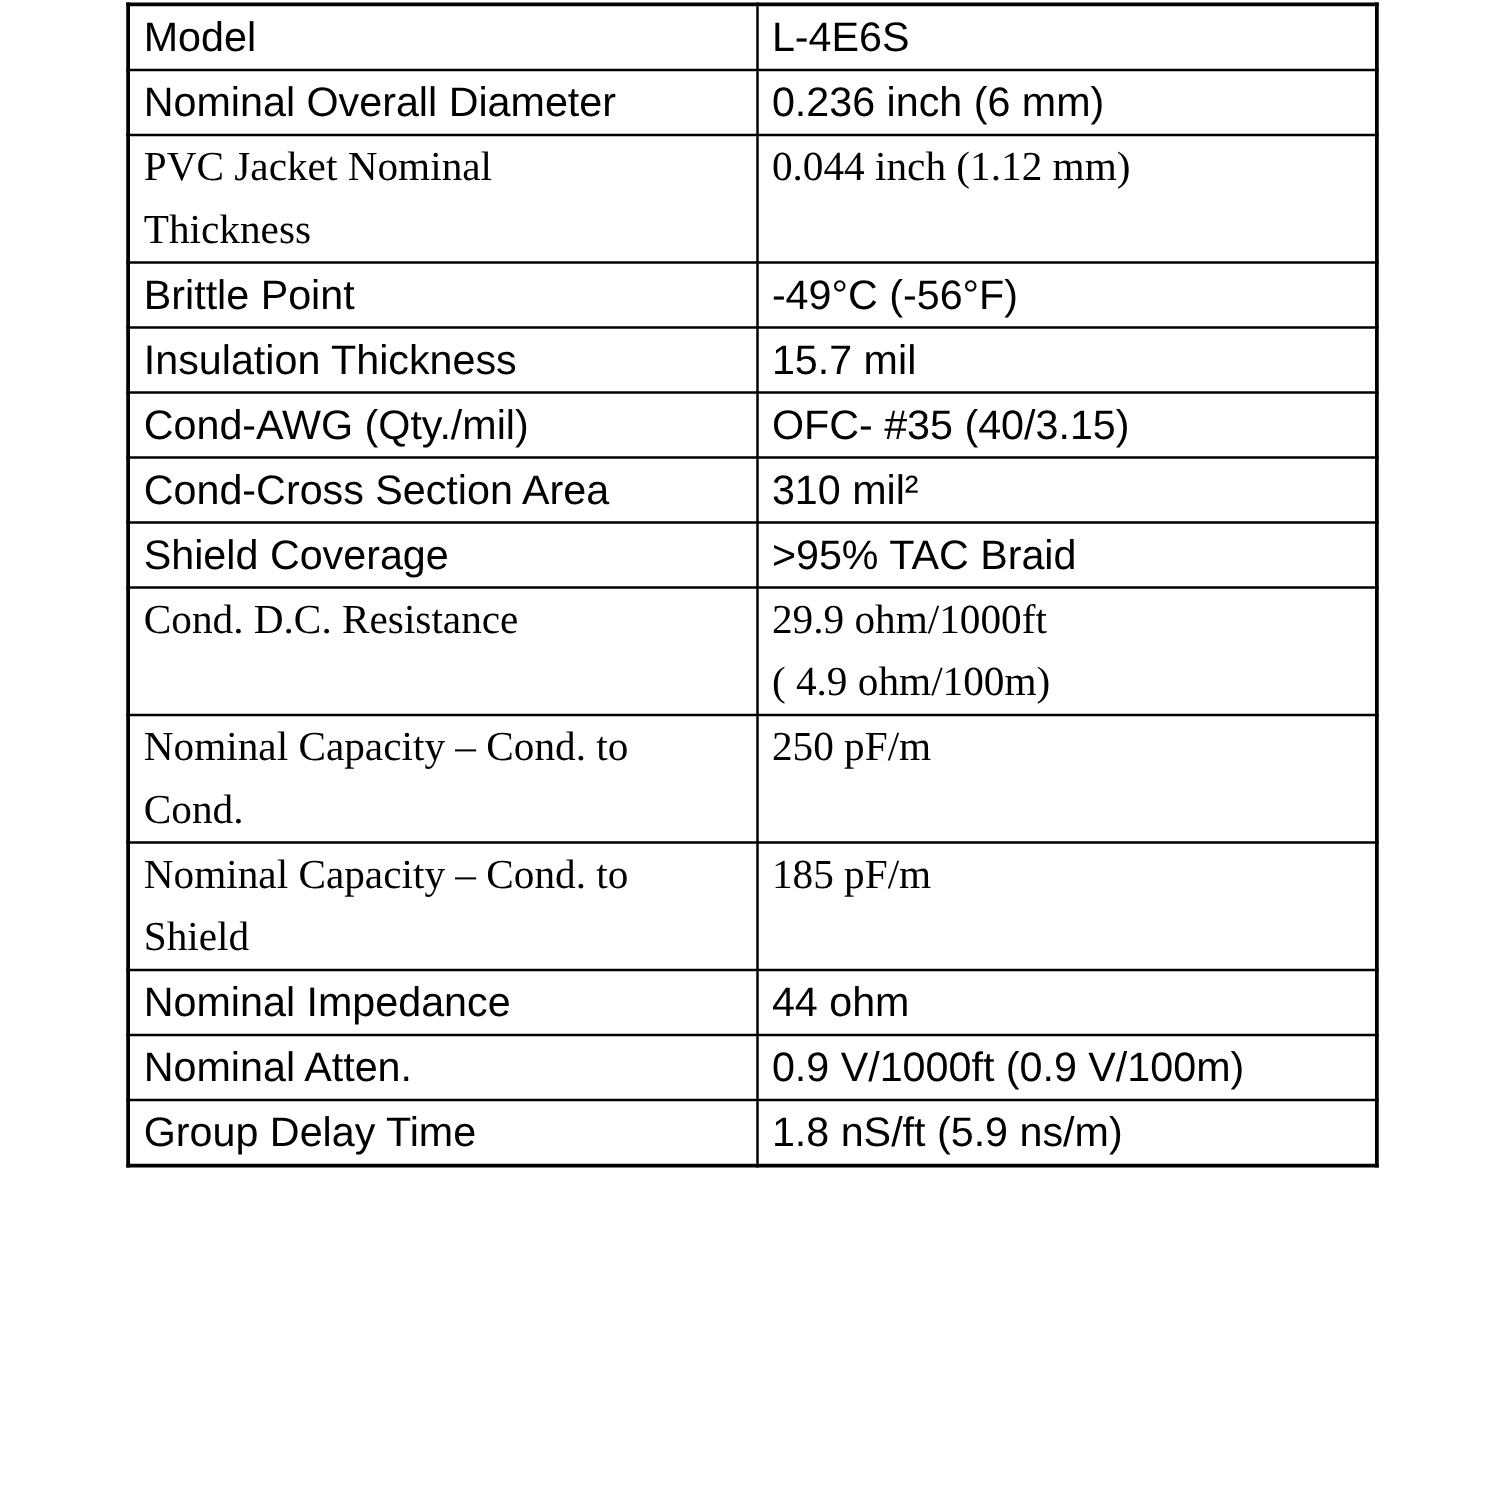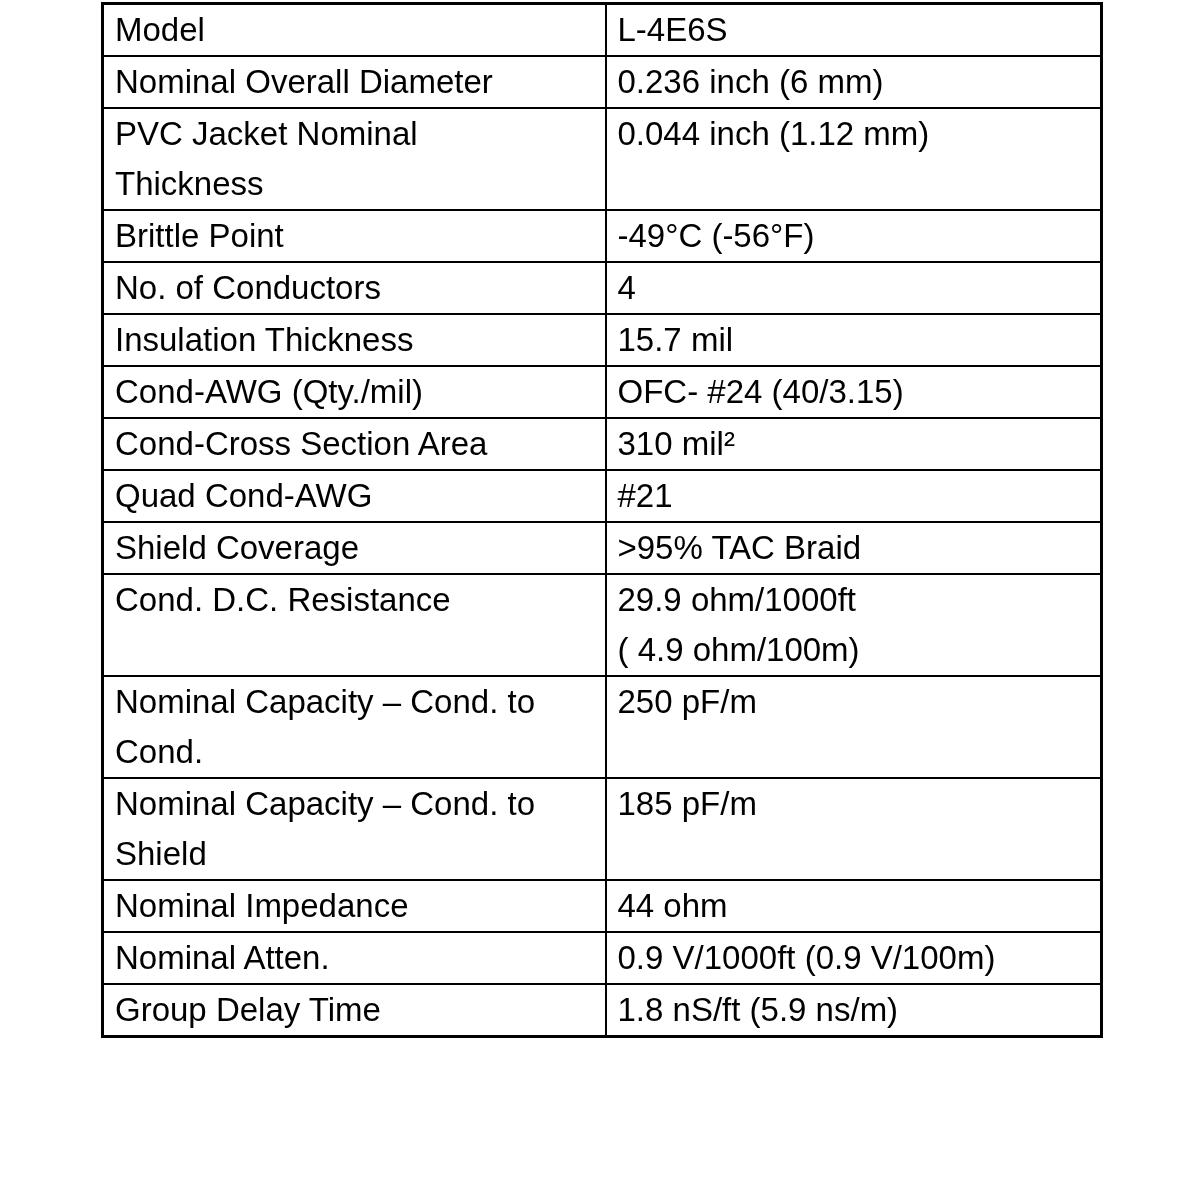--- a/index.html
+++ b/index.html
@@ -22,21 +22,21 @@
     left: 101px;
     top: 2px;
     width: 999px;
     border-collapse: collapse;
     table-layout: fixed;
     border: 3px solid #000000;
   }
   col.c1 { width: 503px; }
   col.c2 { width: 496px; }
   tr.spec-row { height: 50px; }
-  tr.spec-row.tall { height: 100px; }
+  tr.spec-row.tall { height: 100px; font-family: Liberation Serif, serif; }
   td {
     border: 2px solid #000000;
     vertical-align: top;
     padding: 0 10px 0 11px;
     font-size: 33px;
     line-height: 50px;
     color: #000000;
     white-space: pre-line;
     overflow: hidden;
     letter-spacing: 0px;
@@ -66,45 +66,37 @@
     <td class="label-cell">PVC Jacket Nominal
 Thickness</td>
     <td class="value-cell">0.044 inch (1.12 mm)</td>
   </tr>
 
   <tr class="spec-row">
     <td class="label-cell">Brittle Point</td>
     <td class="value-cell">-49°C (-56°F)</td>
   </tr>
 
-  <tr class="spec-row">
-    <td class="label-cell">No. of Conductors</td>
-    <td class="value-cell">4</td>
-  </tr>
 
 
   <tr class="spec-row">
     <td class="label-cell">Insulation Thickness</td>
     <td class="value-cell">15.7 mil</td>
   </tr>
 
   <tr class="spec-row">
     <td class="label-cell">Cond-AWG (Qty./mil)</td>
-    <td class="value-cell">OFC- #24 (40/3.15)</td>
+    <td class="value-cell">OFC- #35 (40/3.15)</td>
   </tr>
 
   <tr class="spec-row">
     <td class="label-cell">Cond-Cross Section Area</td>
     <td class="value-cell">310 mil²</td>
   </tr>
 
-  <tr class="spec-row">
-    <td class="label-cell">Quad Cond-AWG</td>
-    <td class="value-cell">#21</td>
-  </tr>
 
 
   <tr class="spec-row">
     <td class="label-cell">Shield Coverage</td>
     <td class="value-cell">&gt;95% TAC Braid</td>
   </tr>
 
   <tr class="spec-row tall">
     <td class="label-cell">Cond. D.C. Resistance</td>
     <td class="value-cell">29.9 ohm/1000ft

